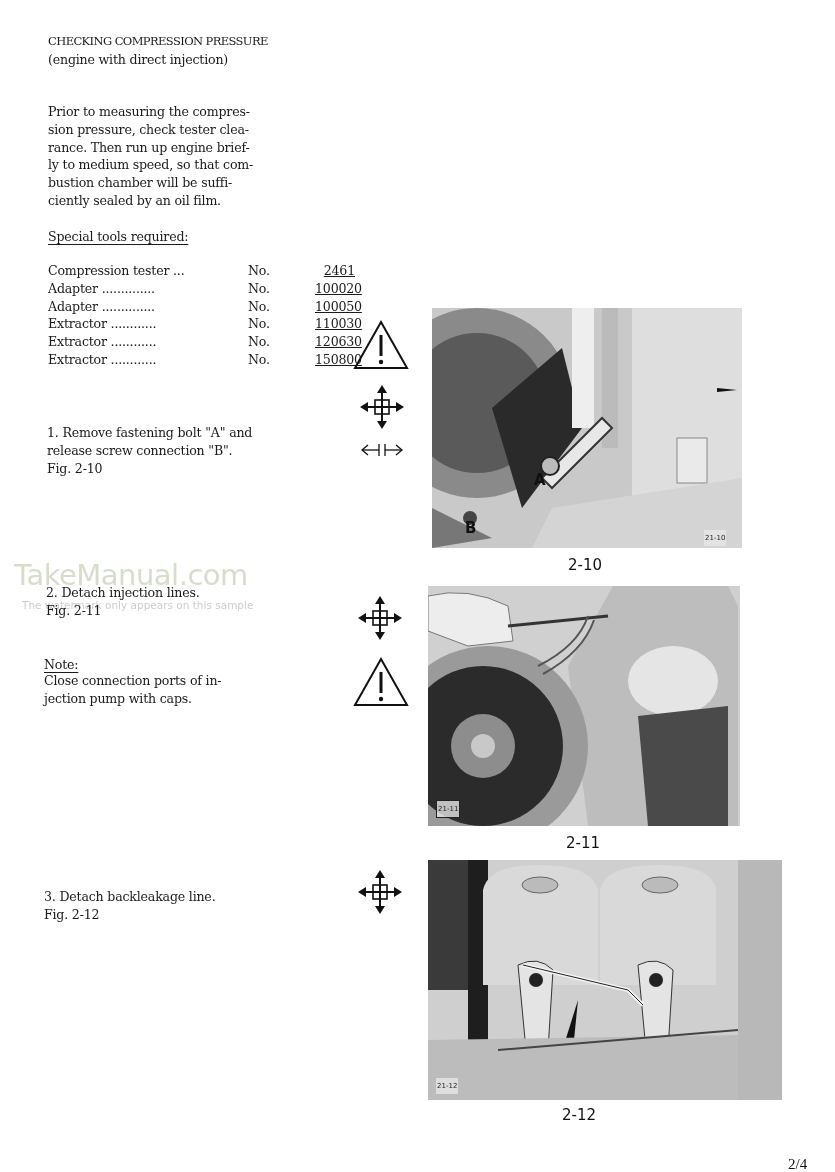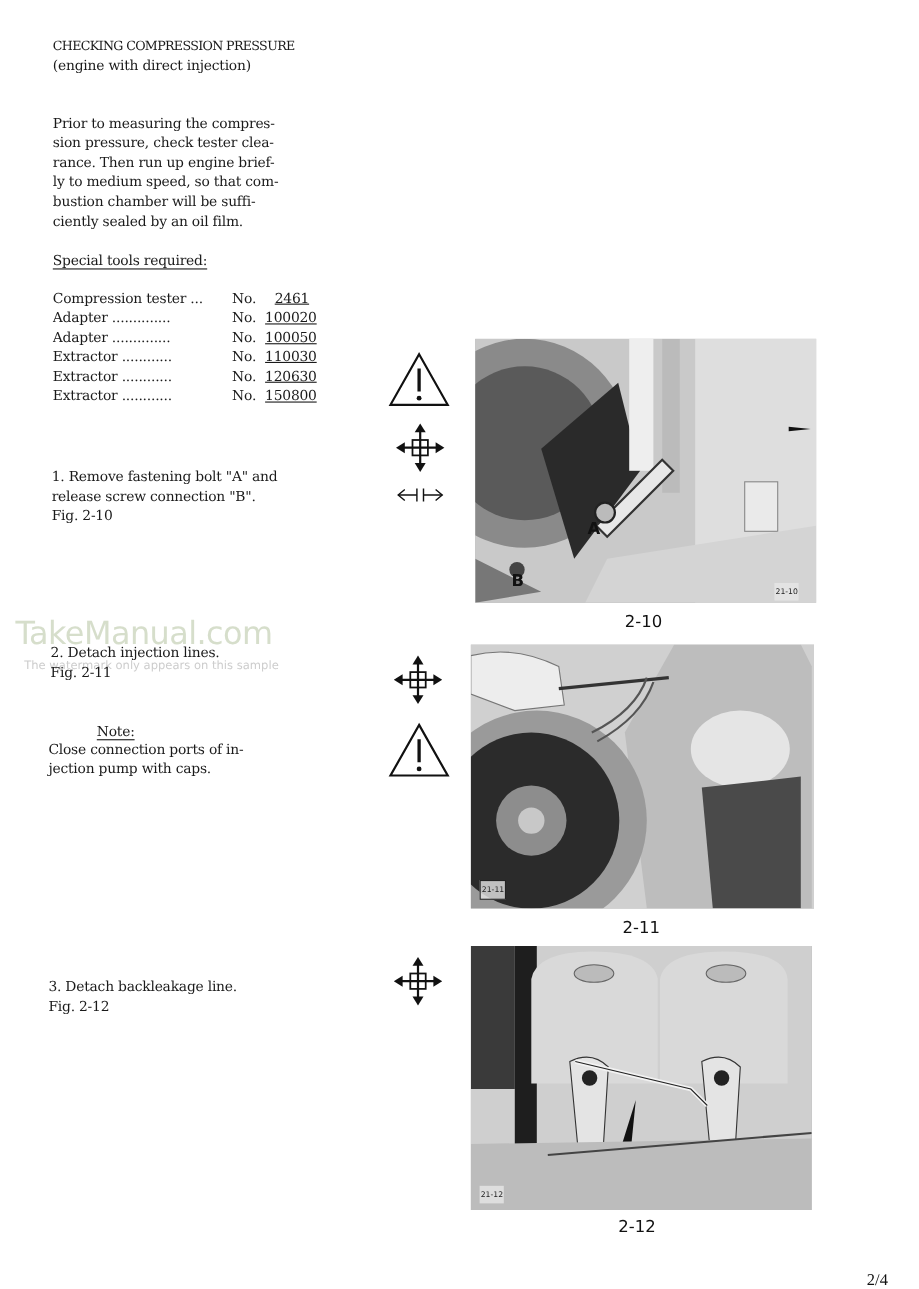--- a/index.html
+++ b/index.html
@@ -4,27 +4,27 @@
 <style>
   html, body { margin: 0; padding: 0; background: #ffffff; }
   body { width: 835px; height: 1172px; position: relative; overflow: hidden;
          font-family: "DejaVu Serif", "Liberation Serif", serif; color: #1a1a1a; }
   .txt { position: absolute; font-size: 12.6px; line-height: 17.8px; white-space: pre; letter-spacing: -0.2px; }
   .heading { left: 48px; top: 32px; }
   .heading .title { font-size: 11.5px; letter-spacing: -0.6px; }
   .intro { left: 48px; top: 103px; }
   .tools-title { left: 48px; top: 228px; text-decoration: underline; text-underline-offset: 3px; }
   .tools { position: absolute; left: 48px; top: 262px; font-size: 12.6px; line-height: 17.8px; }
-  .tool-row { display: flex; white-space: pre; letter-spacing: -0.2px; }
+  .tool-row { display: flex; white-space: pre; letter-spacing: -0.2px; gap: 37px; }
   .tool-row .name { width: 163px; display: inline-block; overflow: hidden; }
   .tool-row .no { width: 30px; display: inline-block; }
   .tool-row .num { width: 40px; display: inline-block; text-align: right; text-decoration: underline; }
   .step1 { left: 47px; top: 424px; }
   .step2 { left: 46px; top: 584px; }
-  .note-title { left: 44px; top: 656px; text-decoration: underline; text-underline-offset: 3px; margin-left: 44px; }
+  .note-title { left: 44px; top: 656px; text-decoration: underline; text-underline-offset: 3px; }
   .note-body { left: 44px; top: 672px; }
   .step3 { left: 44px; top: 888px; }
 
   .sym { position: absolute; }
   .photo { position: absolute; overflow: hidden; background: #b8b8b8; }
   .photo svg { display: block; }
   .caption { position: absolute; font-family: "DejaVu Sans", "Liberation Sans", sans-serif; font-size: 15px; color: #111; }
   .pageno { position: absolute; left: 788px; top: 1127px; font-family: Liberation Serif, serif; font-size: 15px; color: #111; margin-top: 29px; }
   .wm1 { position: absolute; left: 14px; top: 558px; font-family: "DejaVu Sans", "Liberation Sans", sans-serif;
          font-size: 29px; color: rgba(180,195,160,0.55); letter-spacing: -0.5px; white-space: pre; }
@@ -155,21 +155,21 @@
     <path d="M0 10 Q40 0 80 20 L85 55 L40 60 L0 45 Z" fill="#ededed" stroke="#777"></path>
     <path d="M80 40 L180 30" stroke="#333" stroke-width="3"></path>
     <path d="M110 80 Q150 60 160 30 M115 88 Q155 66 166 34" stroke="#555" stroke-width="2" fill="none"></path>
     <ellipse cx="245" cy="95" rx="45" ry="35" fill="#e5e5e5"></ellipse>
     <path d="M210 130 L300 120 L300 240 L220 240 Z" fill="#4a4a4a"></path>
   </svg>
   <span class="photo-code" style="left:8px;top:214px;border:1px solid #222">21-11</span>
 </div>
 <div class="caption" style="left:566px;top:834px">2-11</div>
 
-<div class="photo" style="left:428px;top:860px;width:310px;height:240px">
+<div class="photo" style="left:428px;top:860px;width:354px;height:240px">
   <svg width="310" height="240" viewBox="0 0 310 240">
     <rect width="310" height="240" fill="#cfcfcf"></rect>
     <rect x="0" y="0" width="40" height="130" fill="#3a3a3a"></rect>
     <rect x="40" y="0" width="20" height="200" fill="#1e1e1e"></rect>
     <path d="M55 30 Q60 5 110 5 Q165 5 170 30 L170 125 L55 125 Z" fill="#d9d9d9"></path>
     <path d="M172 30 Q177 5 230 5 Q285 5 288 30 L288 125 L172 125 Z" fill="#d9d9d9"></path>
     <ellipse cx="112" cy="25" rx="18" ry="8" fill="#bbb" stroke="#666"></ellipse>
     <ellipse cx="232" cy="25" rx="18" ry="8" fill="#bbb" stroke="#666"></ellipse>
     <path d="M90 105 Q110 95 125 110 L120 190 L98 190 Z" fill="#e4e4e4" stroke="#333"></path>
     <path d="M210 105 Q230 95 245 110 L240 190 L218 190 Z" fill="#e4e4e4" stroke="#333"></path>

